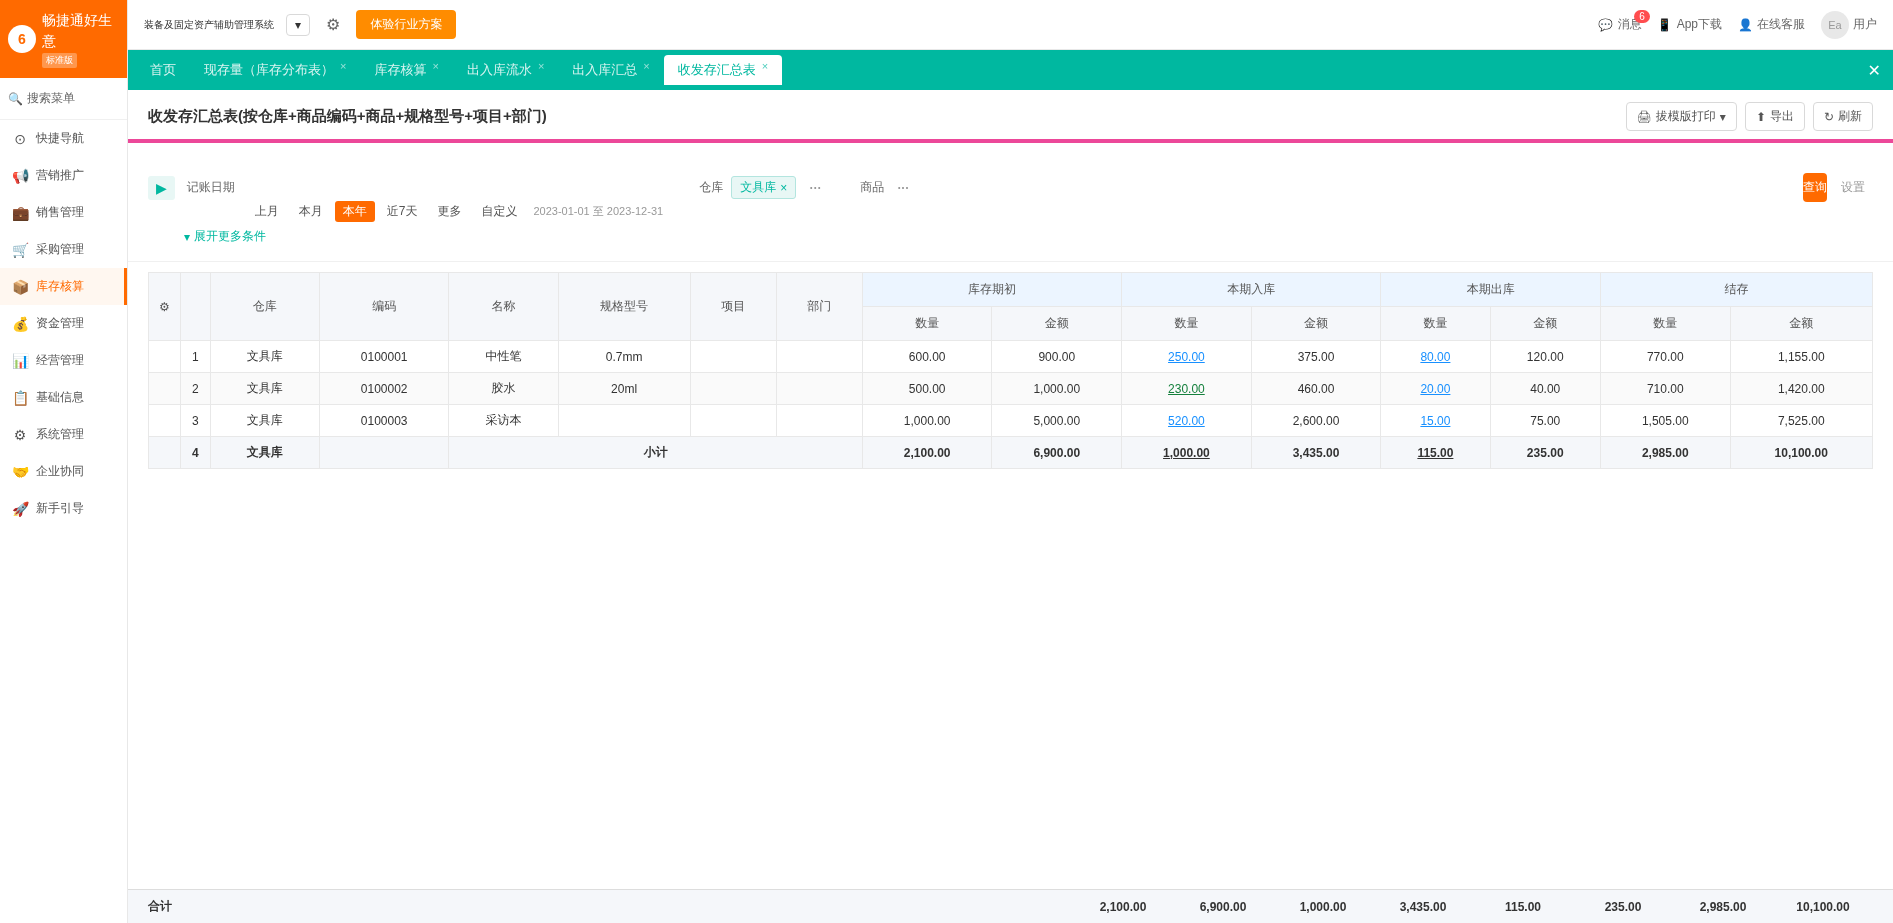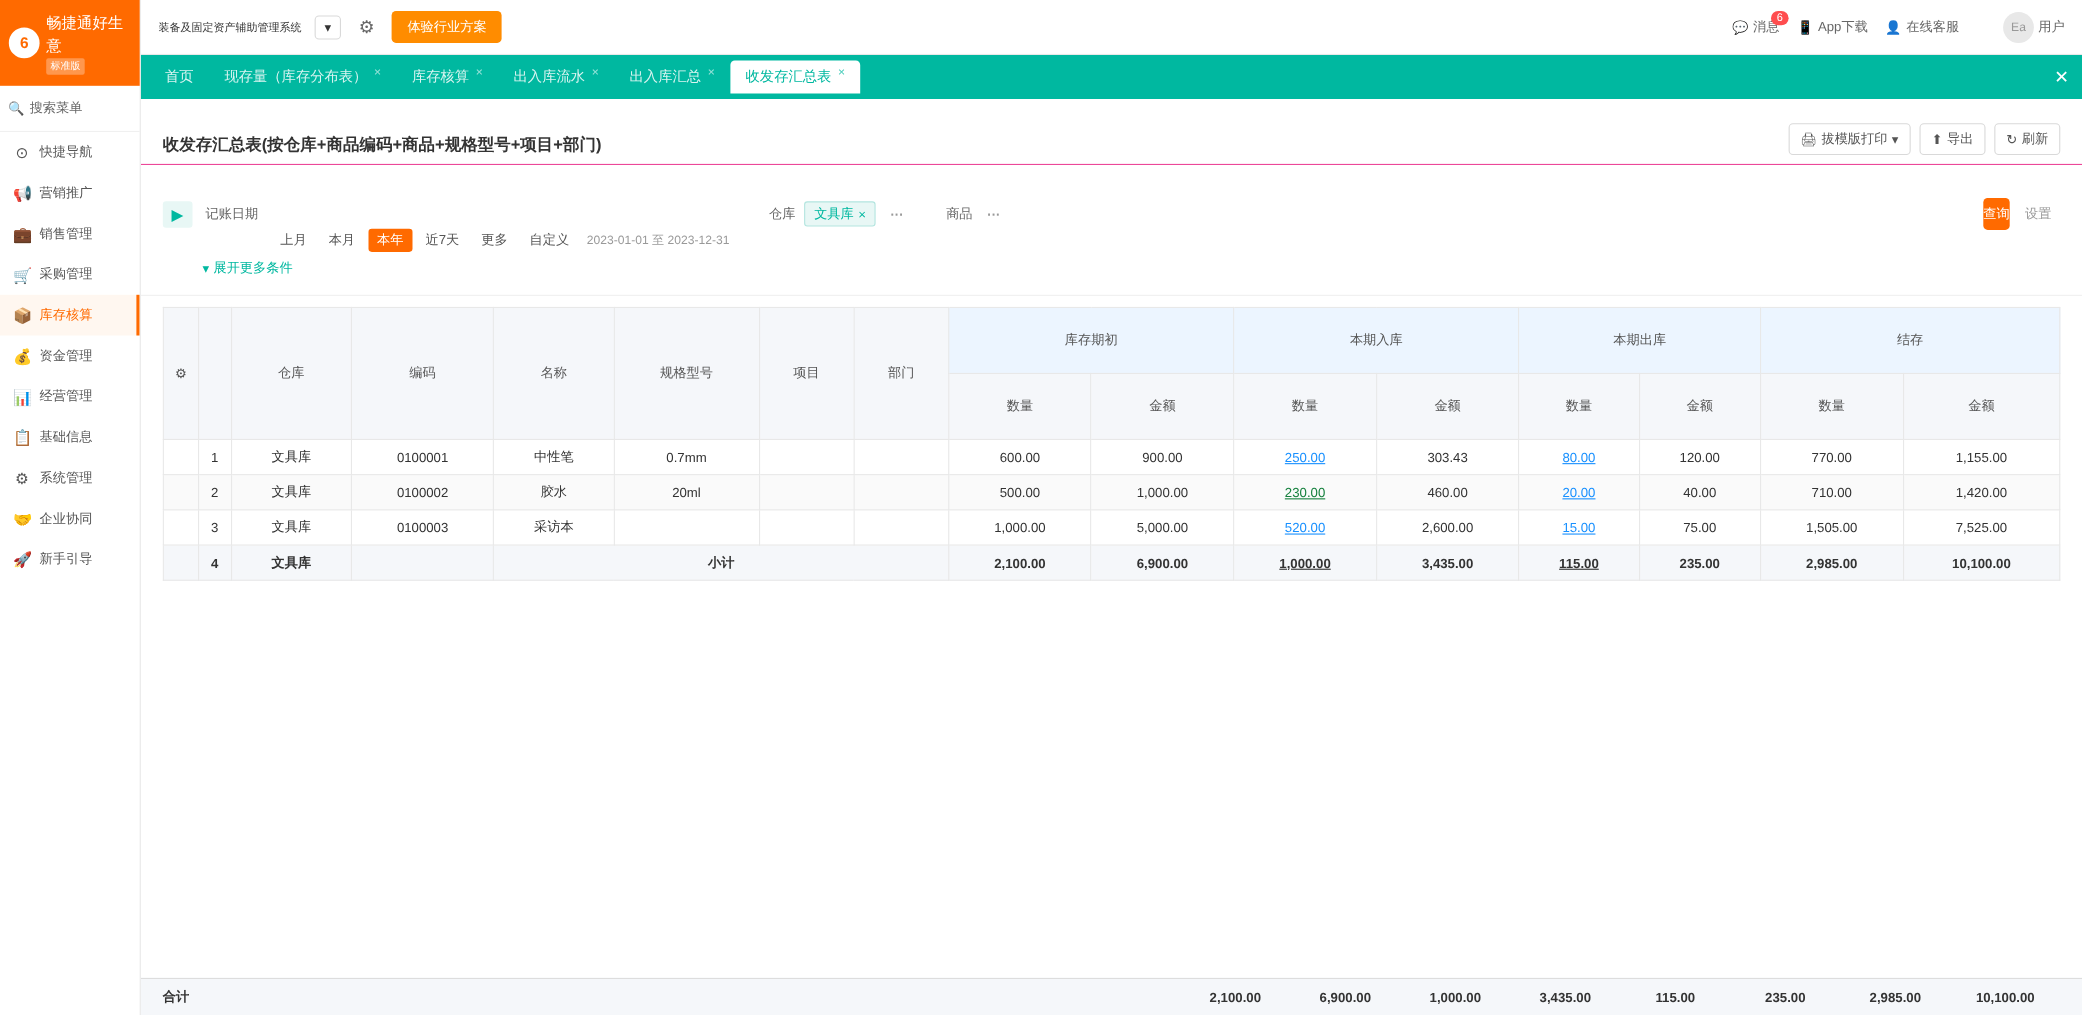--- a/index.html
+++ b/index.html
@@ -23,35 +23,35 @@
     
     .top-header { background: #fff; border-bottom: 1px solid #e8e8e8; padding: 0 16px; display: flex; align-items: center; justify-content: space-between; height: 50px; flex-shrink: 0; }
     .top-header-left { display: flex; align-items: center; gap: 12px; }
     .system-title { font-size: 10px; color: #333; }
     .system-dropdown { background: none; border: 1px solid #d9d9d9; border-radius: 4px; padding: 3px 8px; font-size: 12px; cursor: pointer; color: #333; }
     .settings-btn { background: none; border: none; cursor: pointer; color: #666; font-size: 16px; padding: 4px; }
     .trial-btn { background: #ff8c00; color: #fff; border: none; border-radius: 4px; padding: 6px 14px; font-size: 12px; cursor: pointer; }
     .top-header-right { display: flex; align-items: center; gap: 16px; color: #666; font-size: 12px; }
     .header-action { display: flex; align-items: center; gap: 4px; cursor: pointer; position: relative; }
     .badge { background: #ff4d4f; color: #fff; border-radius: 10px; padding: 1px 5px; font-size: 10px; position: absolute; top: -6px; right: -8px; }
-    .user-avatar { width: 28px; height: 28px; background: #e8e8e8; border-radius: 50%; display: flex; align-items: center; justify-content: center; font-size: 11px; color: #999; margin-left: 24px; }
+    .user-avatar { width: 28px; height: 28px; background: #e8e8e8; border-radius: 50%; display: flex; align-items: center; justify-content: center; font-size: 11px; color: #999; }
 
     
     .tab-bar { background: #00b8a0; display: flex; align-items: center; padding: 0 8px; height: 40px; flex-shrink: 0; overflow-x: auto; }
     .tab-item { display: flex; gap: 6px; padding: 6px 14px; color: rgba(255,255,255,0.85); cursor: pointer; border-radius: 4px 4px 0 0; white-space: nowrap; font-size: 13px; }
     .tab-item.active { background: #fff; color: #00b8a0; font-weight: 500; }
     .tab-close { font-size: 11px; color: inherit; line-height: 1; cursor: pointer; opacity: 0.7; }
     .tab-bar-close { margin-left: auto; color: #fff; cursor: pointer; font-size: 16px; padding: 4px; }
 
     
     .page-content { flex: 1; overflow-y: auto; background: #f5f7fa; padding: 0; }
     .page-inner { background: #fff; margin: 0; min-height: 100%; }
 
     
-    .page-title-bar { padding: 22px 20px 8px; border-bottom: 1px solid #ec4899; display: flex; align-items: flex-end; justify-content: space-between; }
+    .page-title-bar { padding: 12px 20px 8px; border-bottom: 4px solid #ec4899; display: flex; align-items: center; justify-content: space-between; }
     .page-title { font-size: 15px; font-weight: 600; color: #333; }
     .page-actions { display: flex; align-items: center; gap: 8px; }
     .action-btn { display: flex; align-items: center; gap: 4px; padding: 5px 10px; border: 1px solid #d9d9d9; border-radius: 4px; background: #fff; cursor: pointer; font-size: 12px; color: #555; }
 
     
     .filter-area { padding: 10px 20px; background: #fff; border-bottom: 1px solid #f0f0f0; }
     .filter-row { display: flex; align-items: center; gap: 12px; margin-bottom: 6px; }
     .filter-arrow { background: #e8f7f5; border: none; color: #00b8a0; cursor: pointer; padding: 4px 8px; border-radius: 3px; font-size: 14px; }
     .filter-label { color: #666; font-size: 12px; white-space: nowrap; }
     .date-filter-btns { display: flex; gap: 4px; align-items: center; margin-top: 48px; }
@@ -64,21 +64,21 @@
     .filter-more-btn { background: none; border: none; cursor: pointer; color: #999; font-size: 18px; padding: 0 4px; letter-spacing: -2px; }
     .goods-filter { display: flex; align-items: center; gap: 8px; }
     .expand-btn { display: flex; align-items: center; gap: 4px; color: #00b8a0; cursor: pointer; font-size: 12px; border: none; background: none; }
     .query-btn { background: #ff6a00; color: #fff; border: none; border-radius: 4px; padding: 6px 0; font-size: 12px; cursor: pointer; }
     .settings-link { color: #999; cursor: pointer; font-size: 12px; border: none; background: none; padding: 4px 8px; }
 
     
     .table-container { padding: 0 20px 20px; overflow-x: auto; }
     table { width: 100%; border-collapse: collapse; margin-top: 10px; font-size: 12px; }
     thead tr { background: #f5f7fa; }
-    th { padding: 21px 10px; text-align: center; color: #555; font-weight: 500; border: 1px solid #e8e8e8; white-space: nowrap; }
+    th { padding: 8px 10px; text-align: center; color: #555; font-weight: 500; border: 1px solid #e8e8e8; white-space: nowrap; }
     td { padding: 7px 10px; text-align: center; border: 1px solid #e8e8e8; color: #333; }
     tr:nth-child(even) td { background: #fafafa; }
     tr.subtotal td { font-weight: bold; background: #f5f7fa; }
     th.group-header { background: #ecf5ff; }
 
     .col-settings { width: 30px; }
     .col-num { width: 30px; }
 
     
     .bottom-bar { background: #f5f7fa; border-top: 1px solid #ddd; padding: 8px 20px; display: flex; align-items: center; position: sticky; bottom: 0; }
@@ -299,21 +299,21 @@
     <td>1</td>
     <td>文具库</td>
     <td>0100001</td>
     <td>中性笔</td>
     <td>0.7mm</td>
     <td></td>
     <td></td>
     <td>600.00</td>
     <td>900.00</td>
     <td><span style="text-decoration:underline;color:#1890ff;cursor:pointer;">250.00</span></td>
-    <td>303.43</td>
+    <td>375.00</td>
     <td><span style="text-decoration:underline;color:#1890ff;cursor:pointer;">80.00</span></td>
     <td>120.00</td>
     <td>770.00</td>
     <td>1,155.00</td>
   </tr>
               <tr>
     <td></td>
     <td>2</td>
     <td>文具库</td>
     <td>0100002</td>

